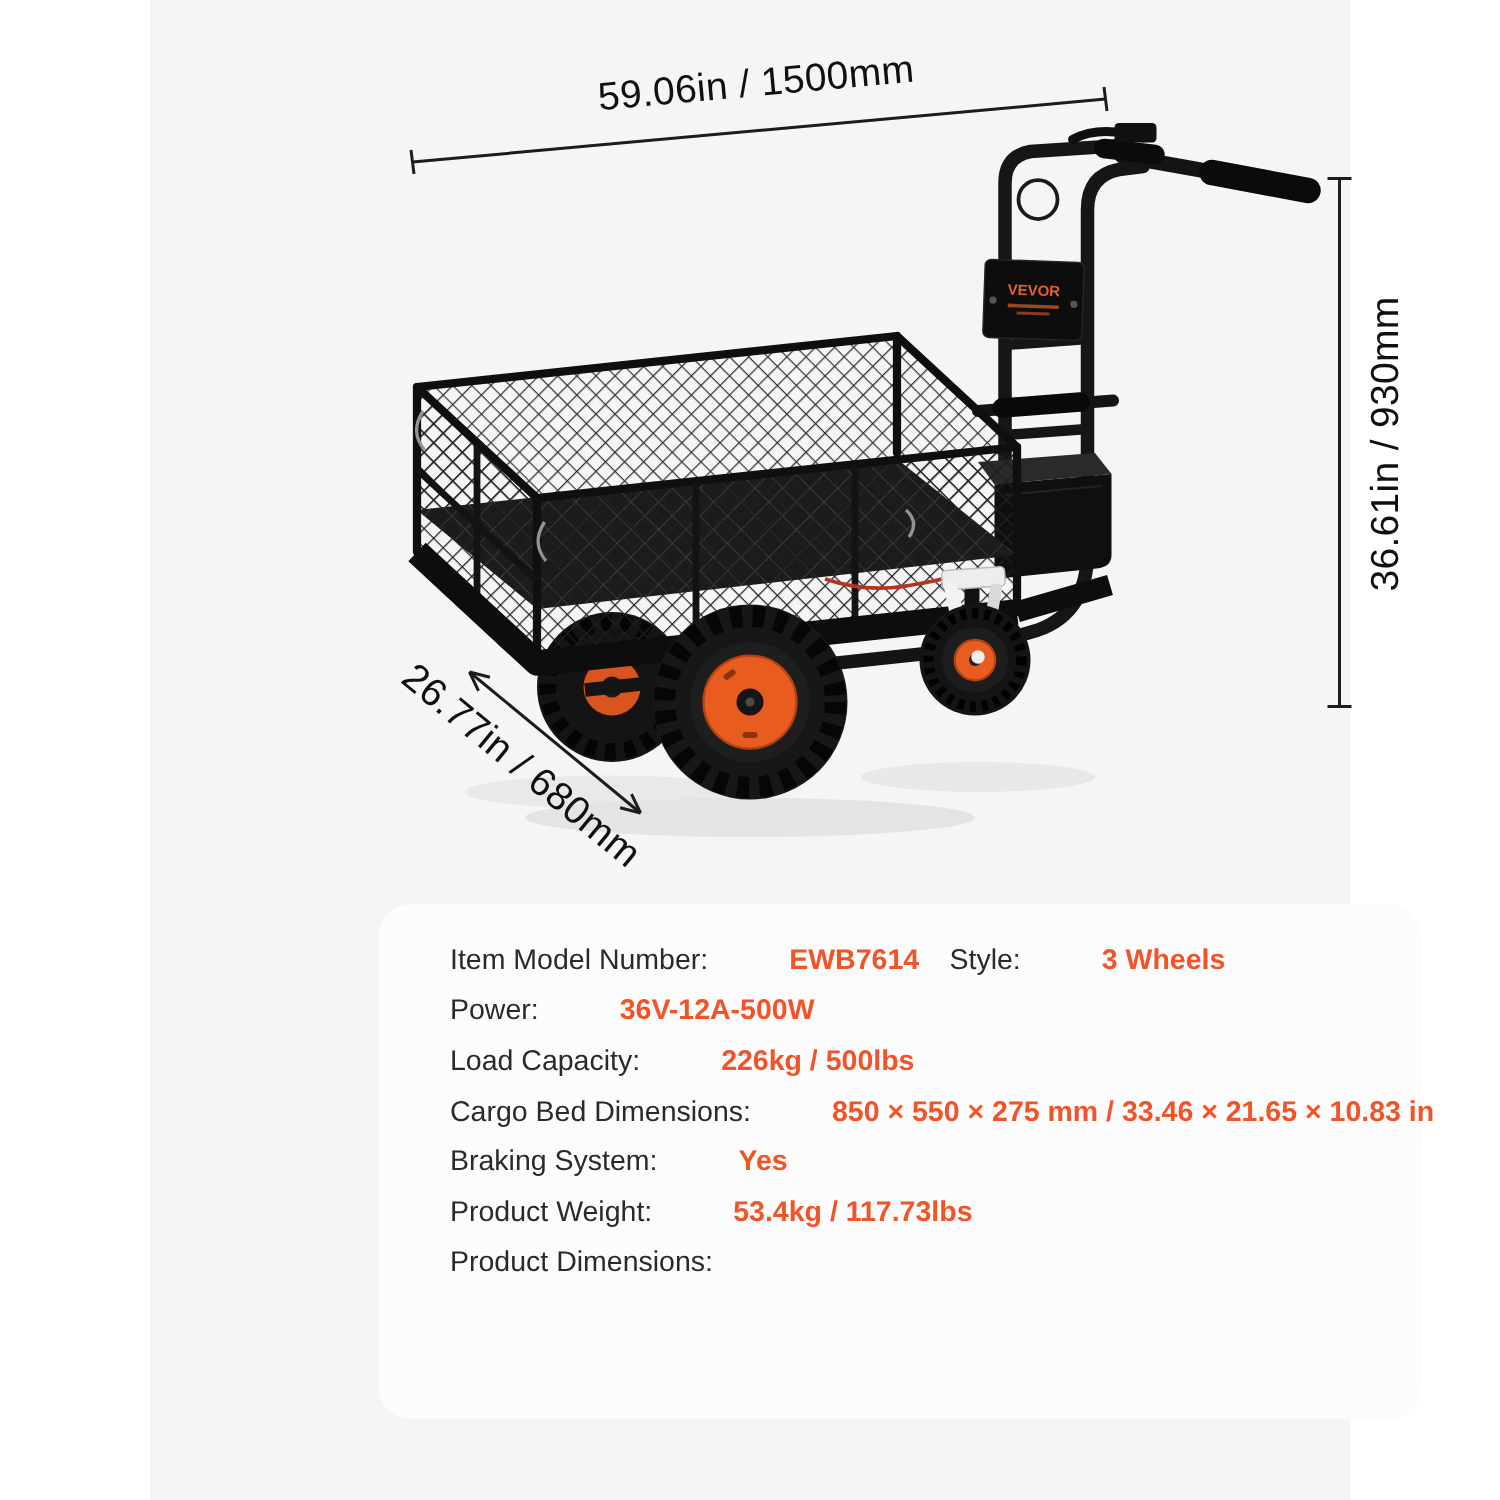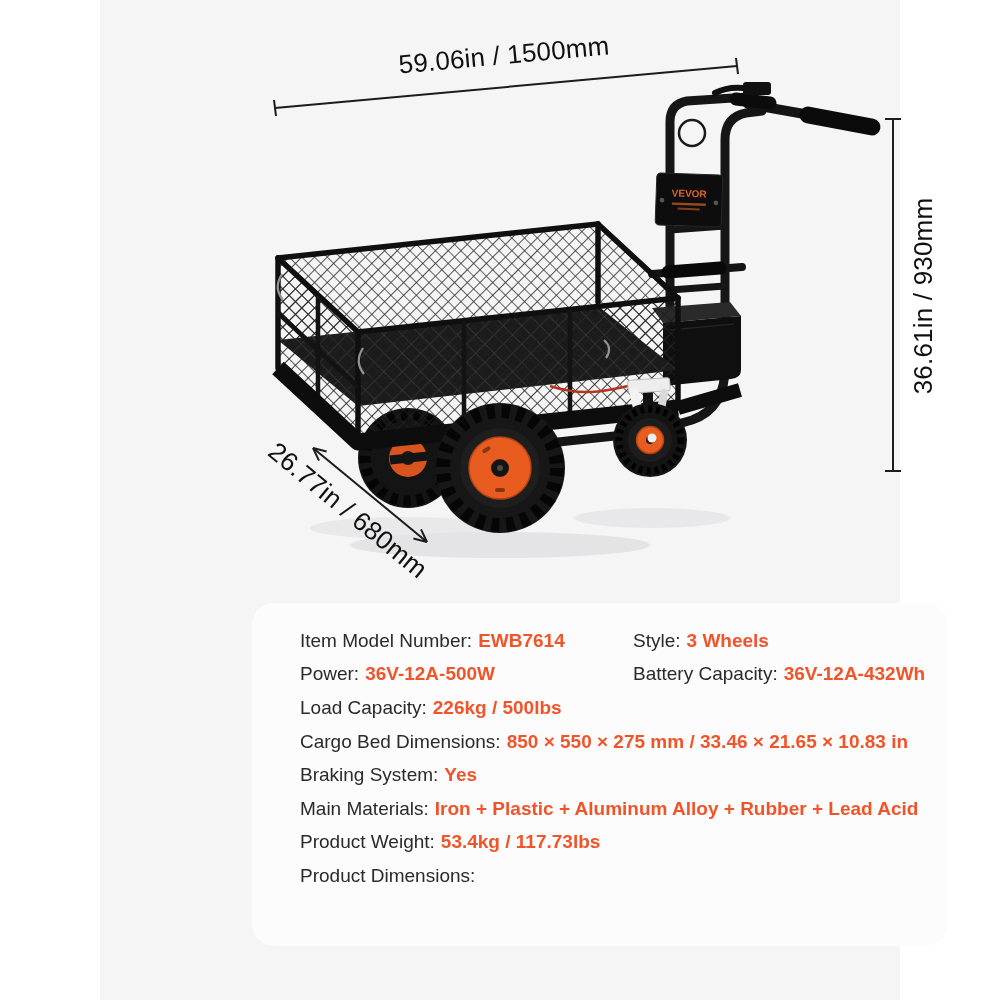--- a/index.html
+++ b/index.html
@@ -13,21 +13,21 @@
                font-size:26px; font-weight:500; color:#101010; letter-spacing:0.2px; }
   .dim-width  { left:254px; top:40px; transform:rotate(-5.2deg); }
   .dim-height { left:673px; top:281px; transform:rotate(-90deg); }
   .dim-depth  { left:98px;  top:495px; transform:rotate(39.5deg); }
   .spec-panel { position:absolute; left:152px; top:603px; width:696px; height:343px;
                 background:#FCFCFC; border-radius:22px; box-sizing:border-box;
                 padding:21px 30px 0 48px; }
   .spec-row { display:flex; align-items:center; height:33.6px; font-size:19px; white-space:nowrap; }
   .spec-row.two-col .spec-cell.first { flex:0 0 333px; }
   .spec-row.inline .spec-cell + .spec-cell { margin-left:20px; }
-  .spec-cell { display:flex; align-items:flex-end; }
+  .spec-cell { display:flex; align-items:flex-end;gap:48px; }
   .spec-label { color:var(--ink); font-weight:400; margin-right:6px; }
   .spec-value { color:var(--accent); font-weight:700; }
 </style>
 </head>
 <body>
 
 <div class="canvas">
   <div class="stage">
 
     <svg id="cart-svg" viewBox="0 0 720 540">
@@ -186,24 +186,20 @@
           <span class="spec-cell">
             <span class="spec-label">Style:</span>
             <span class="spec-value">3 Wheels</span>
           </span>
         </div>
         <div class="spec-row two-col">
           <span class="spec-cell first">
             <span class="spec-label">Power:</span>
             <span class="spec-value">36V-12A-500W</span>
           </span>
-          <span class="spec-cell">
-            <span class="spec-label">Battery Capacity:</span>
-            <span class="spec-value">36V-12A-432Wh</span>
-          </span>
         </div>
         <div class="spec-row two-col">
           <span class="spec-cell first">
             <span class="spec-label">Load Capacity:</span>
             <span class="spec-value">226kg / 500lbs</span>
           </span>
         </div>
         <div class="spec-row single">
           <span class="spec-cell">
             <span class="spec-label">Cargo Bed Dimensions:</span>
@@ -211,26 +207,20 @@
           </span>
         </div>
         <div class="spec-row two-col">
           <span class="spec-cell">
             <span class="spec-label">Braking System:</span>
             <span class="spec-value">Yes</span>
           </span>
         </div>
         <div class="spec-row single">
           <span class="spec-cell">
-            <span class="spec-label">Main Materials:</span>
-            <span class="spec-value">Iron + Plastic + Aluminum Alloy + Rubber + Lead Acid</span>
-          </span>
-        </div>
-        <div class="spec-row single">
-          <span class="spec-cell">
             <span class="spec-label">Product Weight:</span>
             <span class="spec-value">53.4kg / 117.73lbs</span>
           </span>
         </div>
         <div class="spec-row single">
           <span class="spec-cell">
             <span class="spec-label">Product Dimensions:</span>
           </span>
         </div>
       </div>

